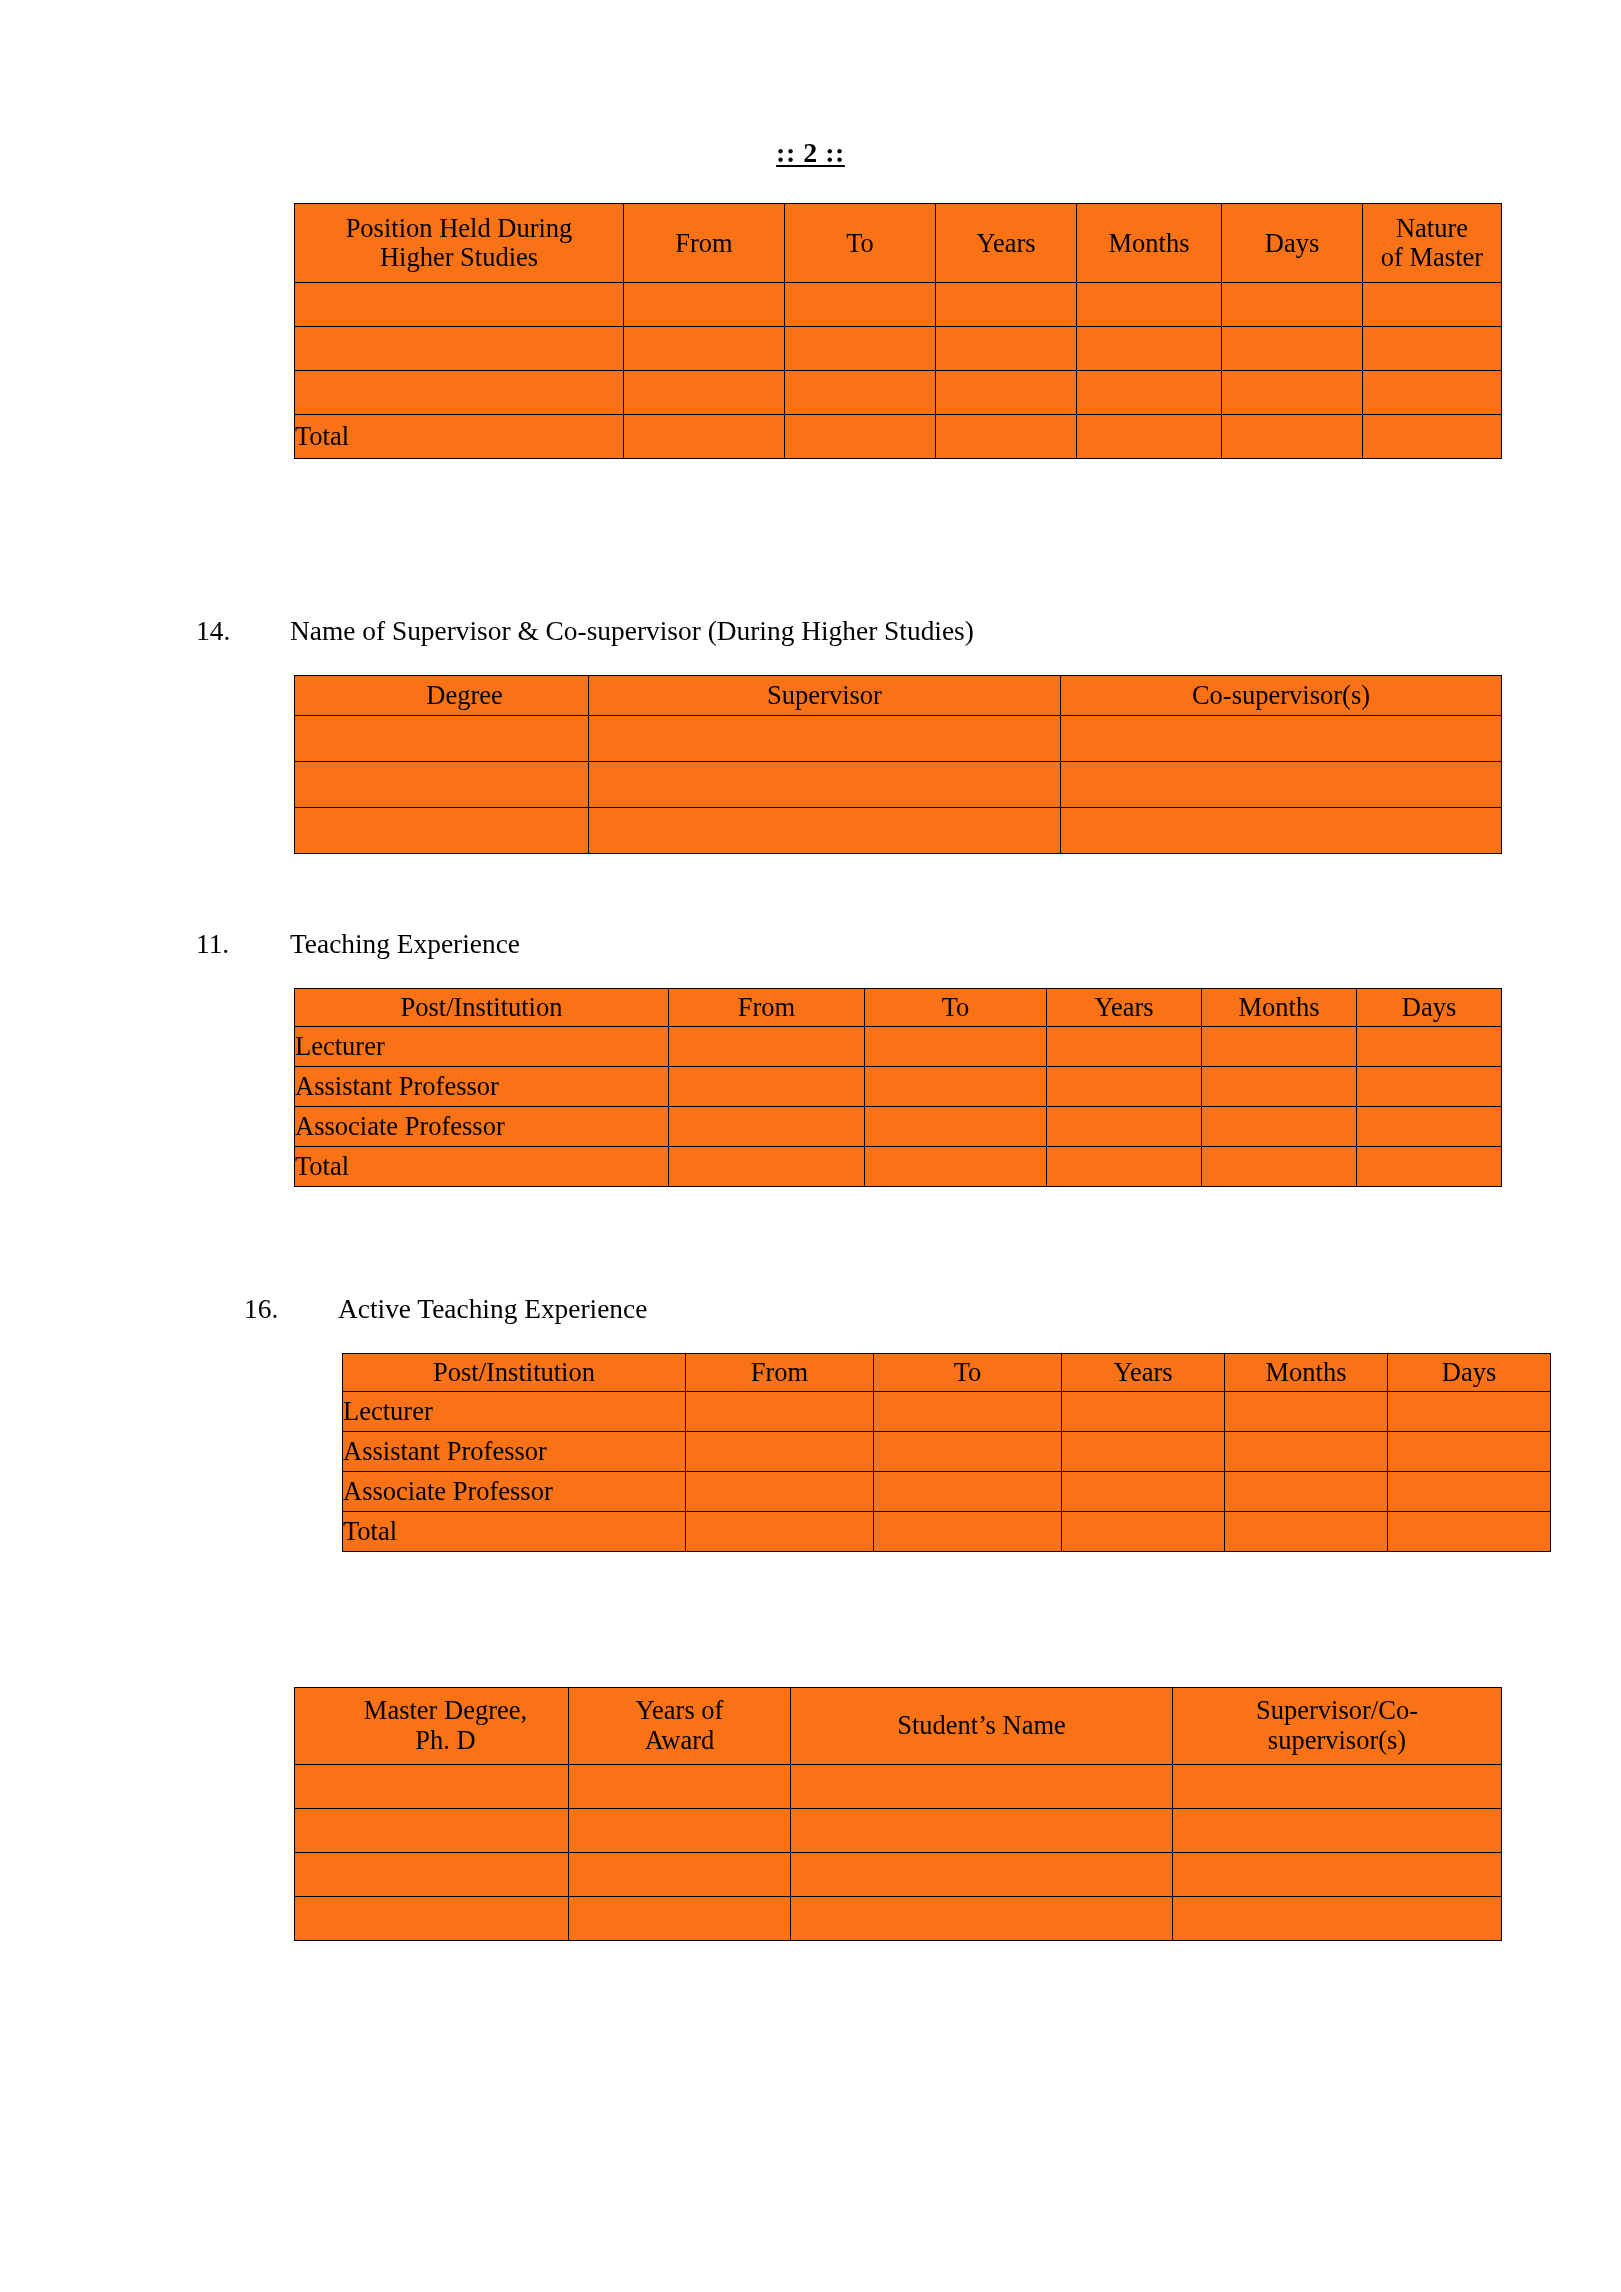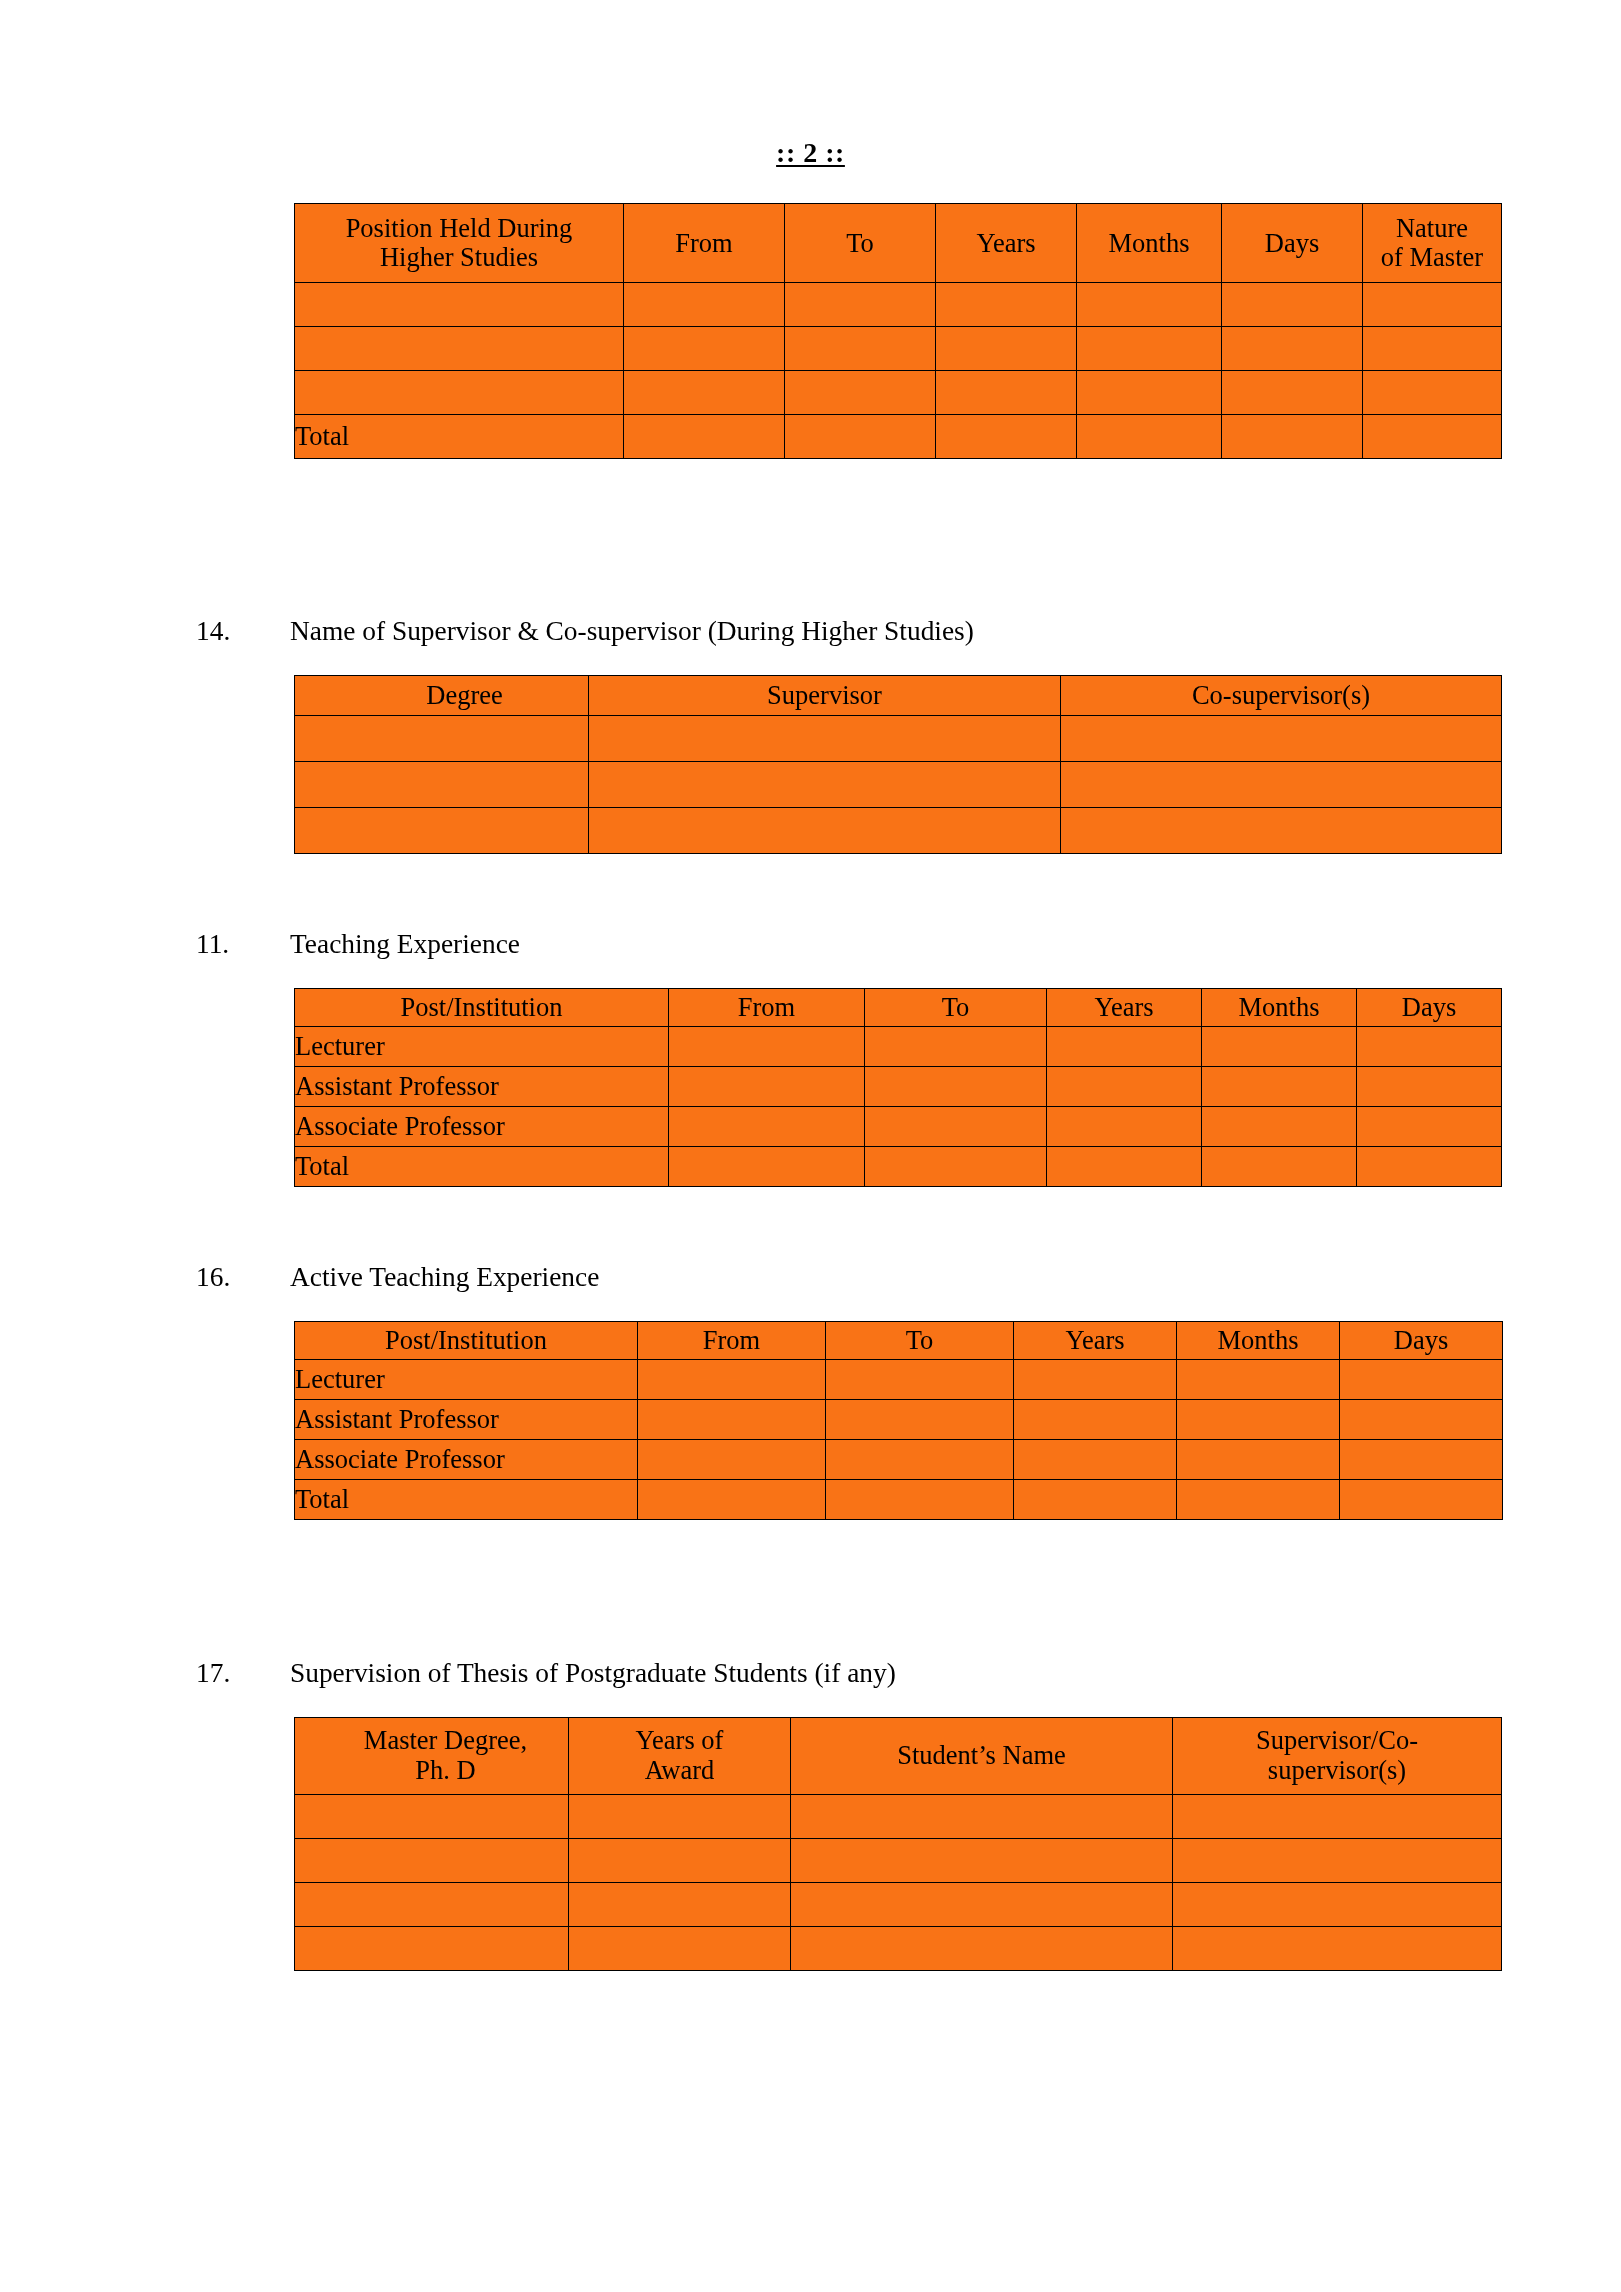--- a/index.html
+++ b/index.html
@@ -275,21 +275,21 @@
           <td class="blank"></td>
           <td class="blank"></td>
           <td class="blank"></td>
           <td class="blank"></td>
           <td class="blank"></td>
         </tr>
       </tbody>
     </table>
   </div>
 
-  <div class="section" style="top:1262px;">
+  <div class="section" style="top:1294px;margin-left:48px;">
     <div class="sec-head">
       <span class="sec-num">16.</span>
       <span class="sec-title">Active Teaching Experience</span>
     </div>
 
     <table class="form-table" style="margin-top:29px; width:1208px;">
       <colgroup>
         <col style="width:343px;">
         <col style="width:188px;">
         <col style="width:188px;">
@@ -338,24 +338,20 @@
           <td class="blank"></td>
           <td class="blank"></td>
           <td class="blank"></td>
           <td class="blank"></td>
         </tr>
       </tbody>
     </table>
   </div>
 
   <div class="section" style="top:1658px;">
-    <div class="sec-head">
-      <span class="sec-num">17.</span>
-      <span class="sec-title">Supervision of Thesis of Postgraduate Students (if any)</span>
-    </div>
 
     <table class="form-table" style="margin-top:29px; width:1208px;">
       <colgroup>
         <col style="width:274px;">
         <col style="width:222px;">
         <col style="width:382px;">
         <col style="width:329px;">
       </colgroup>
       <thead>
         <tr>

